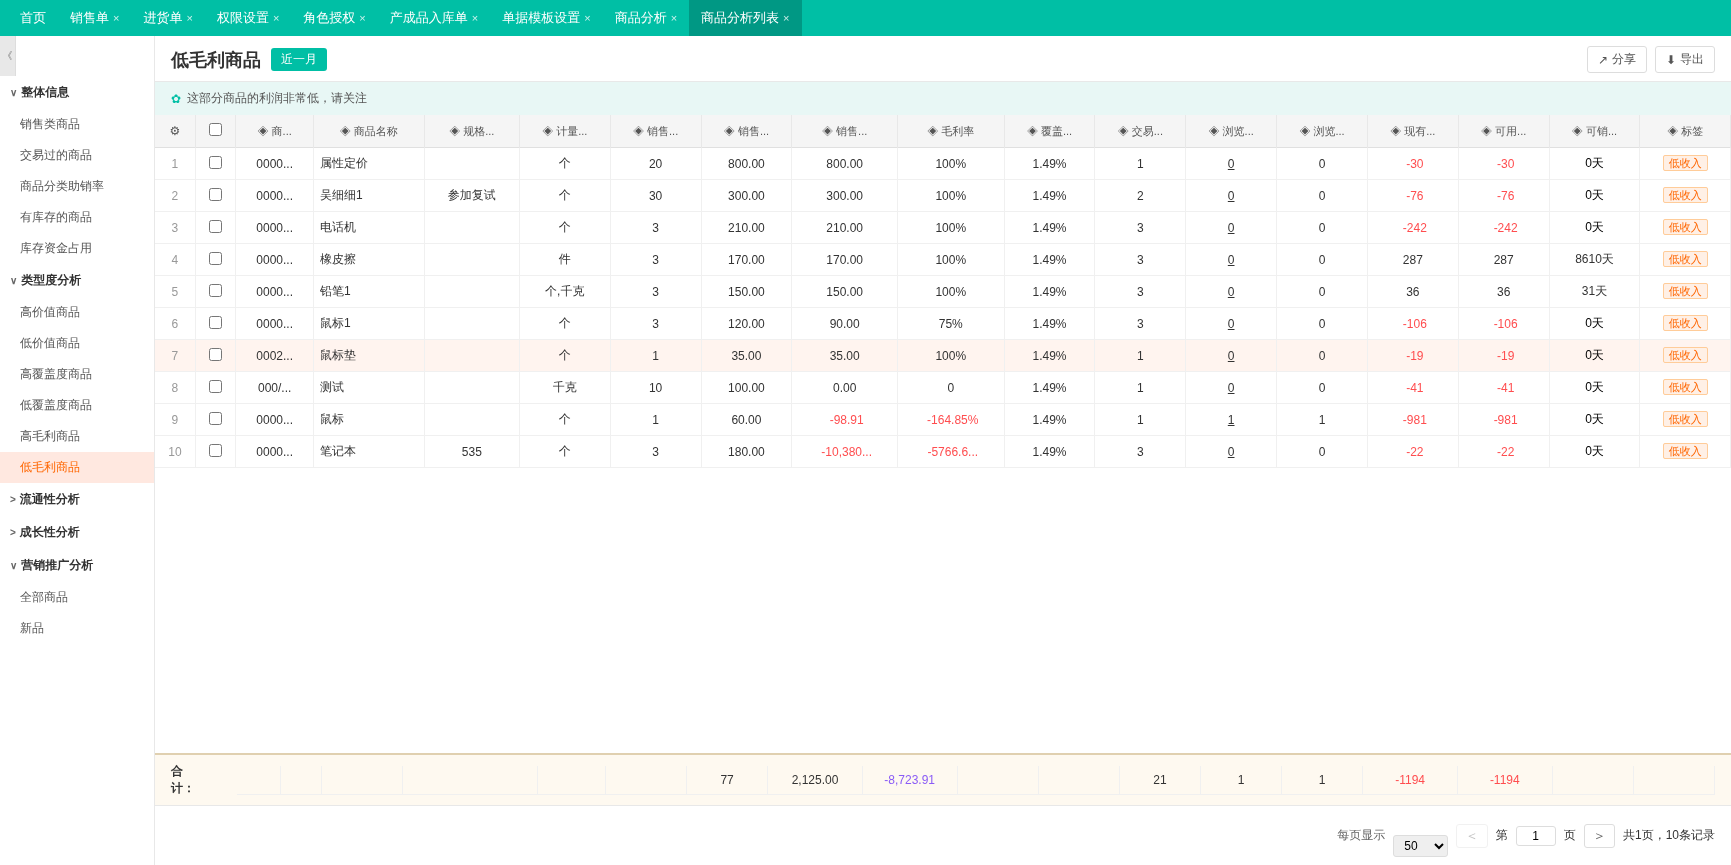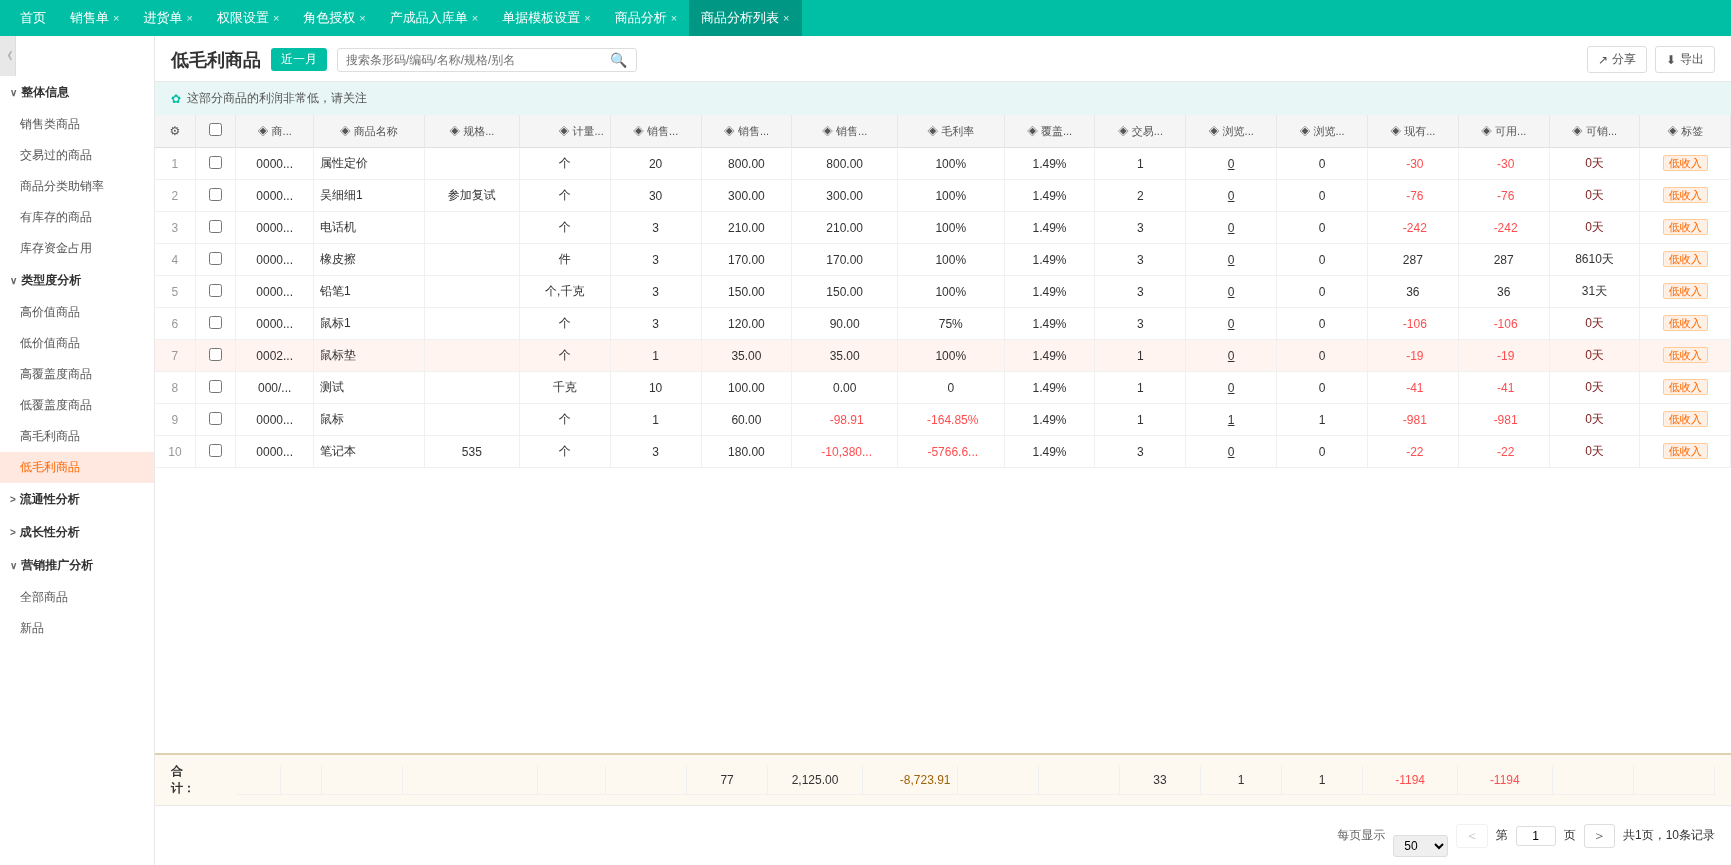--- a/index.html
+++ b/index.html
@@ -164,21 +164,21 @@
     }
     tbody tr.highlighted { background: #fff4ef; }
     tbody td {
       padding: 7px 6px;
       text-align: center;
       border-right: 1px solid #f0f0f0;
       white-space: nowrap;
     }
     .td-left { text-align: left; }
     .text-red { color: #ff4d4f; padding-left: 10px; }
-    .text-orange { color: #7f1d1d; }
+    .text-orange { color: #000000; }
     .badge-low-income {
       background: #fff0e6;
       color: #ff6600;
       border: 1px solid #ffcc99;
       border-radius: 2px;
       padding: 1px 5px;
       font-size: 11px;
     }
     .underline-link { text-decoration: underline; cursor: pointer; color: #333; }
 
@@ -304,24 +304,20 @@
       </div>
       <div class="sidebar-item">全部商品</div>
       <div class="sidebar-item">新品</div>
     </div>
 
   <div class="main-content">
 
     <div class="page-header">
       <span class="page-title">低毛利商品</span>
       <button class="period-btn">近一月</button>
-      <div class="search-box">
-        <input type="text" placeholder="搜索条形码/编码/名称/规格/别名" style="">
-        <span class="search-icon">🔍</span>
-      </div>
       <div class="header-actions">
         <button class="action-btn">
           <span>↗</span>
           <span>分享</span>
         </button>
         <button class="action-btn">
           <span>⬇</span>
           <span>导出</span>
         </button>
       </div>
@@ -334,21 +330,21 @@
 
     <div class="table-wrapper">
       <table>
         <thead id="table-head">
         <tr>
               <th><span>⚙</span></th>
               <th><input type="checkbox" style=""></th>
               <th style="font-size: 11px;">◈ 商...</th>
               <th style="font-size: 11px;">◈ 商品名称</th>
               <th style="font-size: 11px;">◈ 规格...</th>
-              <th style="font-size: 11px; text-align: right;">◈ 计量...</th>
+              <th style="font-size: 11px;">◈ 计量...</th>
               <th style="font-size: 11px;">◈ 销售...</th>
               <th style="font-size: 11px;">◈ 销售...</th>
               <th style="font-size: 11px;">◈ 销售...</th>
               <th style="font-size: 11px;">◈ 毛利率</th>
               <th style="font-size: 11px;">◈ 覆盖...</th>
               <th style="font-size: 11px;">◈ 交易...</th>
               <th style="font-size: 11px;">◈ 浏览...</th>
               <th style="font-size: 11px;">◈ 浏览...</th>
               <th style="font-size: 11px;">◈ 现有...</th>
               <th style="font-size: 11px;">◈ 可用...</th>
@@ -567,24 +563,24 @@
     <tbody>
             <tr>
       <td style="width:32px;"></td>
       <td style="width:30px;"></td>
       <td style="width:60px;"></td>
       <td style="width:100px;"></td>
       <td style="width:50px;"></td>
       <td style="width:60px;"></td>
       <td style="width:60px; text-align:center;">77</td>
       <td style="width:70px; text-align:center;">2,125.00</td>
-      <td style="width:70px; text-align:right; color:#a16207;">-8,723.91</td>
+      <td style="width:70px; text-align:center; color:#8b5cf6;">-8,723.91</td>
       <td style="width:60px;"></td>
       <td style="width:60px;"></td>
-      <td style="width:60px; text-align:center;">33</td>
+      <td style="width:60px; text-align:center;">21</td>
       <td style="width:60px; text-align:center;">1</td>
       <td style="width:60px; text-align:center;">1</td>
       <td style="width:70px; text-align:center; color:#ff4d4f;">-1194</td>
       <td style="width:70px; text-align:center; color:#ff4d4f;">-1194</td>
       <td style="width:60px;"></td>
       <td style="width:60px;"></td>
     </tr>
   </tbody>
         </table>
 </div>

